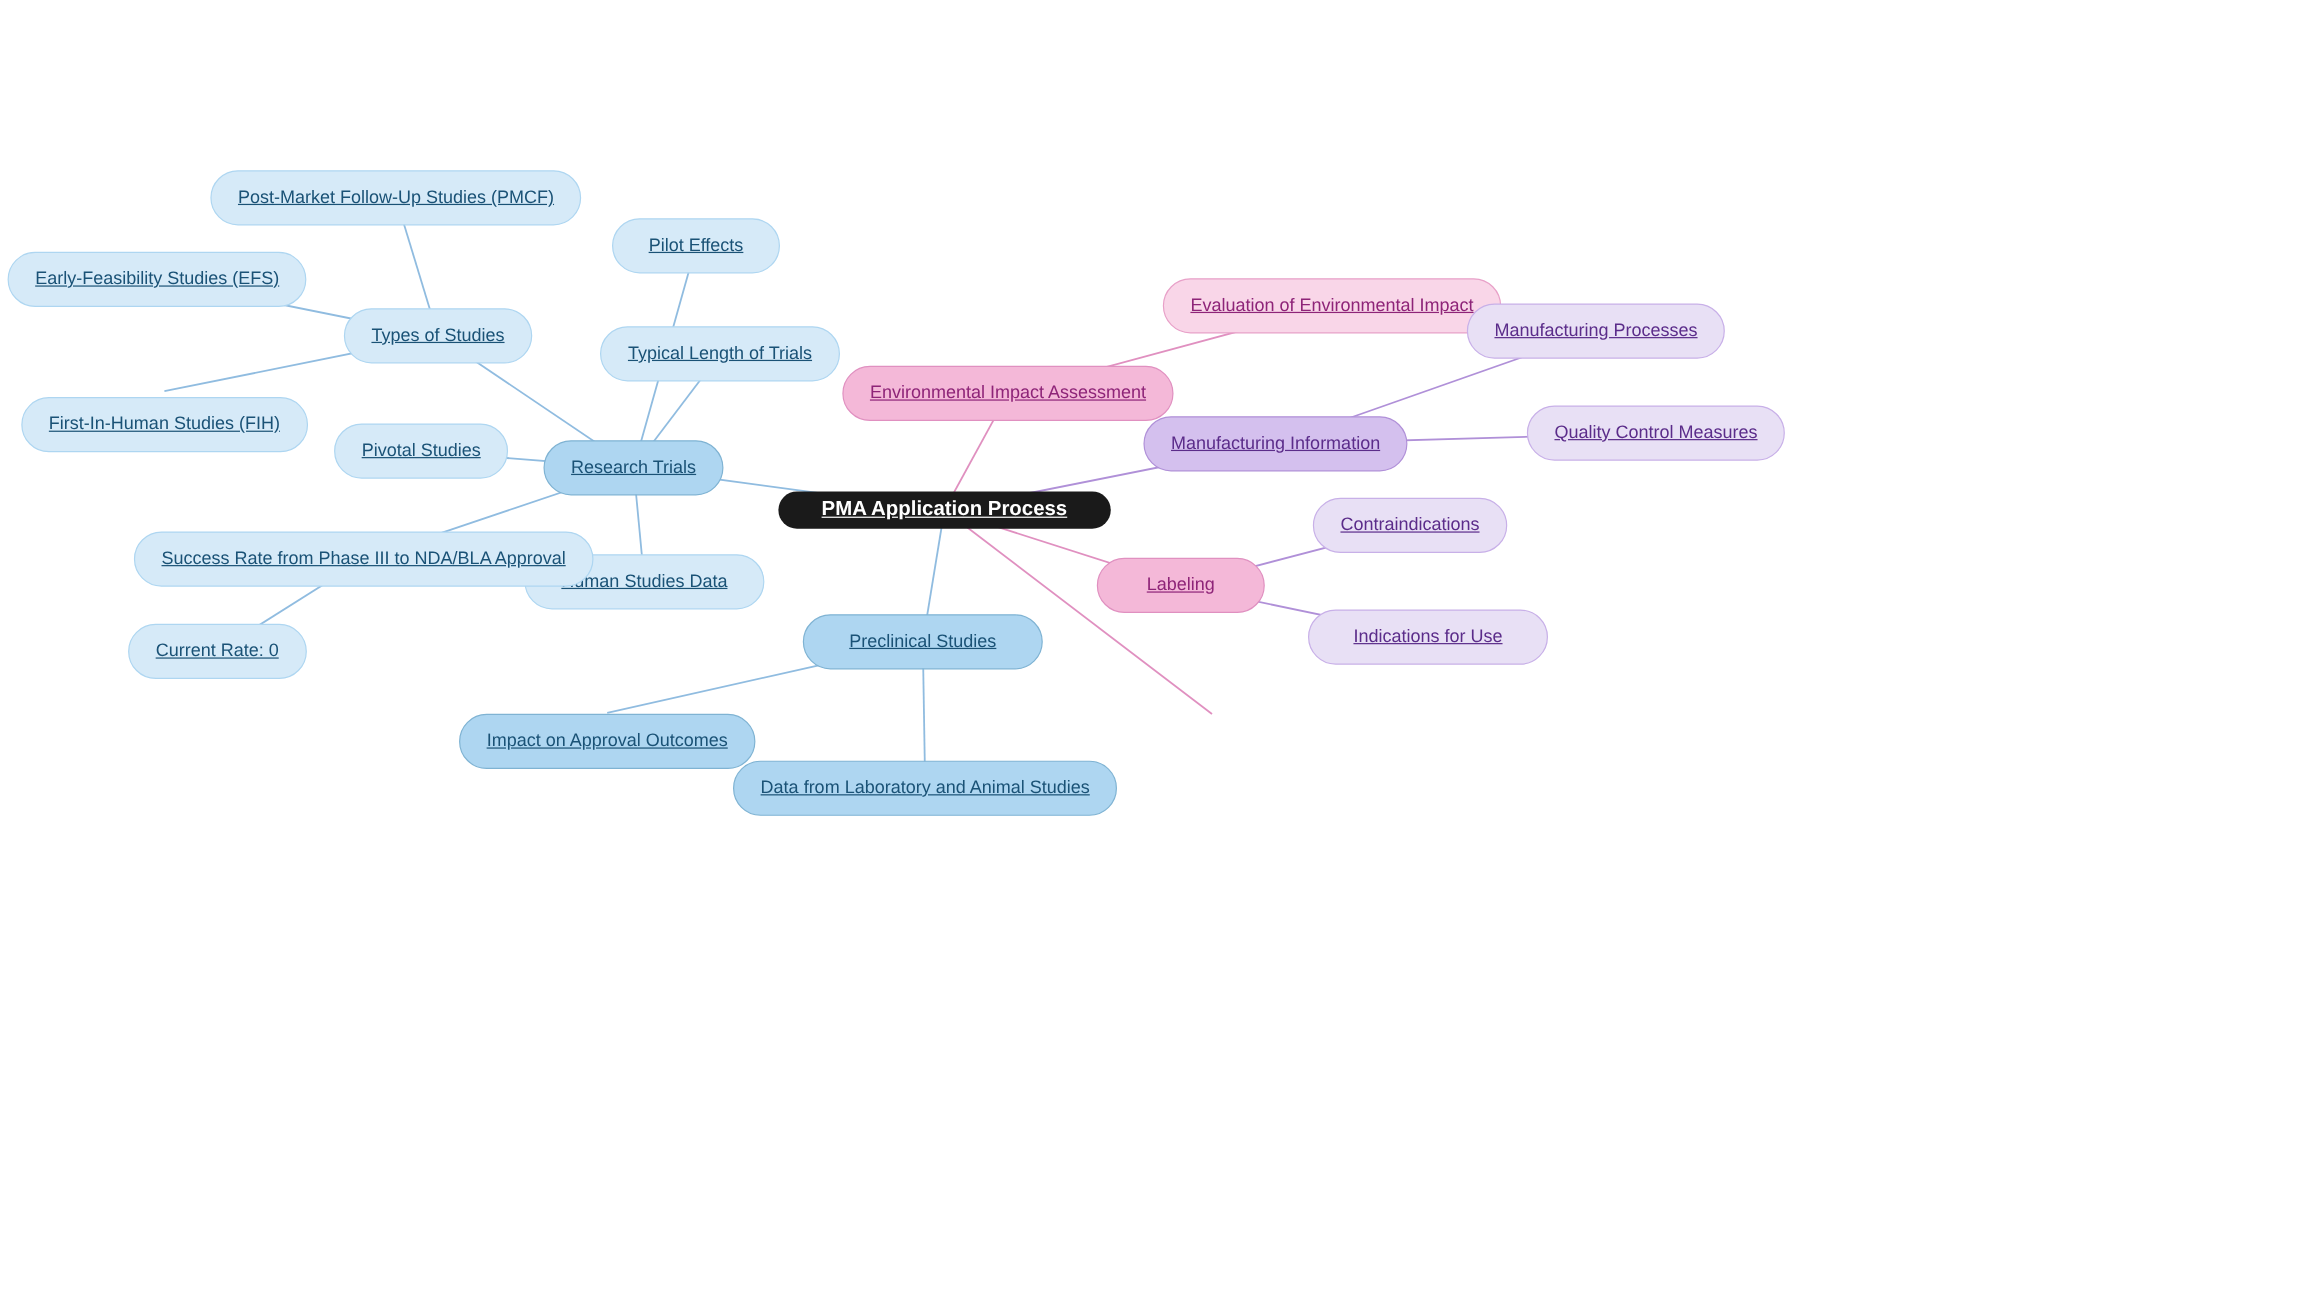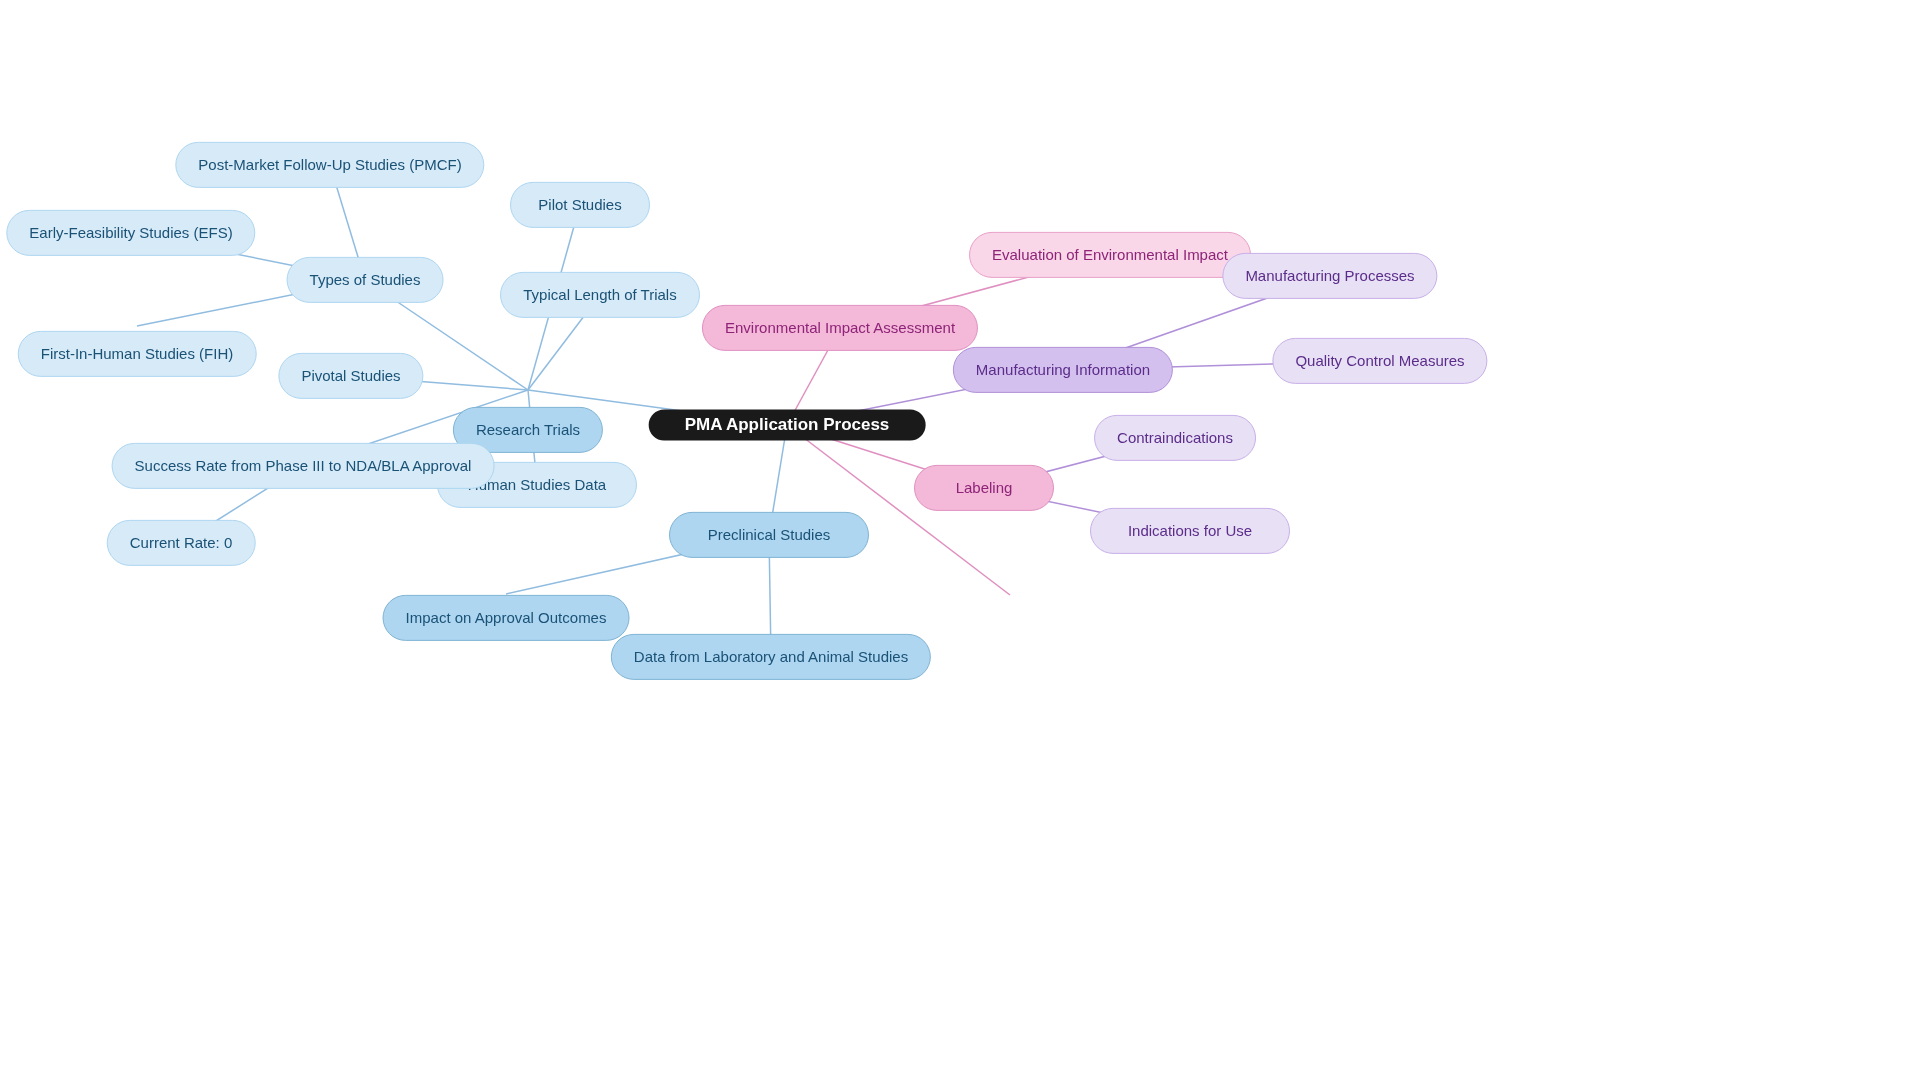--- a/index.html
+++ b/index.html
@@ -30,20 +30,21 @@
       display: flex;
       align-items: center;
       justify-content: center;
       text-align: right;
       font-size: 15px;
       font-weight: 500;
       padding: 12px 22px;
       line-height: 1.35;
       cursor: pointer;
       white-space: normal;
+      text-decoration: underline;
     }
     .node-center {
       background: #1a1a1a;
       color: #fff;
       font-size: 17px;
       font-weight: 600;
       padding: 4px 36px;
       border-radius: 50px;
       min-width: 220px;
     }
@@ -101,27 +102,27 @@
       <line x1="840" y1="328" x2="1110" y2="255" stroke="#e090c0" stroke-width="1.5"></line>
       <line x1="787" y1="425" x2="1063" y2="370" stroke="#b090d8" stroke-width="1.5"></line>
       <line x1="1063" y1="370" x2="1330" y2="276" stroke="#b090d8" stroke-width="1.5"></line>
       <line x1="1063" y1="370" x2="1380" y2="361" stroke="#b090d8" stroke-width="1.5"></line>
       <line x1="787" y1="425" x2="984" y2="488" stroke="#e090c0" stroke-width="1.5"></line>
       <line x1="984" y1="488" x2="1175" y2="438" stroke="#b090d8" stroke-width="1.5"></line>
       <line x1="984" y1="488" x2="1190" y2="531" stroke="#b090d8" stroke-width="1.5"></line>
       <line x1="787" y1="425" x2="1010" y2="595" stroke="#e090c0" stroke-width="1.5"></line>
     </svg>
 <div class="node node-center" style="left: 787px; top: 425px;">PMA Application Process</div>
-    <div class="node node-blue-med" style="left: 528px; top: 390px; min-width: 140px; margin-top: 40px;">Research Trials</div>
+    <div class="node node-blue-med" style="left: 528px; top: 390px; min-width: 140px;">Research Trials</div>
     <div class="node node-blue" style="left: 365px; top: 280px; min-width: 140px;">Types of Studies</div>
     <div class="node node-blue" style="left: 330px; top: 165px; min-width: 220px;">Post-Market Follow-Up Studies (PMCF)</div>
     <div class="node node-blue" style="left: 131px; top: 233px; min-width: 220px;">Early-Feasibility Studies (EFS)</div>
     <div class="node node-blue" style="left: 137px; top: 326px; min-width: 200px; margin-top: 28px;">First-In-Human Studies (FIH)</div>
     <div class="node node-blue" style="left: 351px; top: 376px; min-width: 140px;">Pivotal Studies</div>
-    <div class="node node-blue" style="left: 580px; top: 205px; min-width: 140px;">Pilot Studies</div>
+    <div class="node node-blue" style="left: 580px; top: 205px; min-width: 140px;">Pilot Effects</div>
     <div class="node node-blue" style="left: 600px; top: 295px; min-width: 200px;">Typical Length of Trials</div>
     <div class="node node-blue" style="left: 537px; top: 485px; min-width: 200px;">Human Studies Data</div>
     <div class="node node-blue" style="left: 303px; top: 466px; min-width: 220px;">Success Rate from Phase III to NDA/BLA Approval</div>
     <div class="node node-blue" style="left: 181px; top: 543px; min-width: 140px;">Current Rate: 0</div>
     <div class="node node-blue-med" style="left: 769px; top: 535px; min-width: 200px;">Preclinical Studies</div>
     <div class="node node-blue-med" style="left: 506px; top: 618px; min-width: 200px;">Impact on Approval Outcomes</div>
     <div class="node node-blue-med" style="left: 771px; top: 657px; min-width: 220px;">Data from Laboratory and Animal Studies</div>
     <div class="node node-pink-med" style="left: 840px; top: 328px; min-width: 220px;">Environmental Impact Assessment</div>
     <div class="node node-pink" style="left: 1110px; top: 255px; min-width: 220px;">Evaluation of Environmental Impact</div>
     <div class="node node-purple-med" style="left: 1063px; top: 370px; min-width: 200px;">Manufacturing Information</div>

